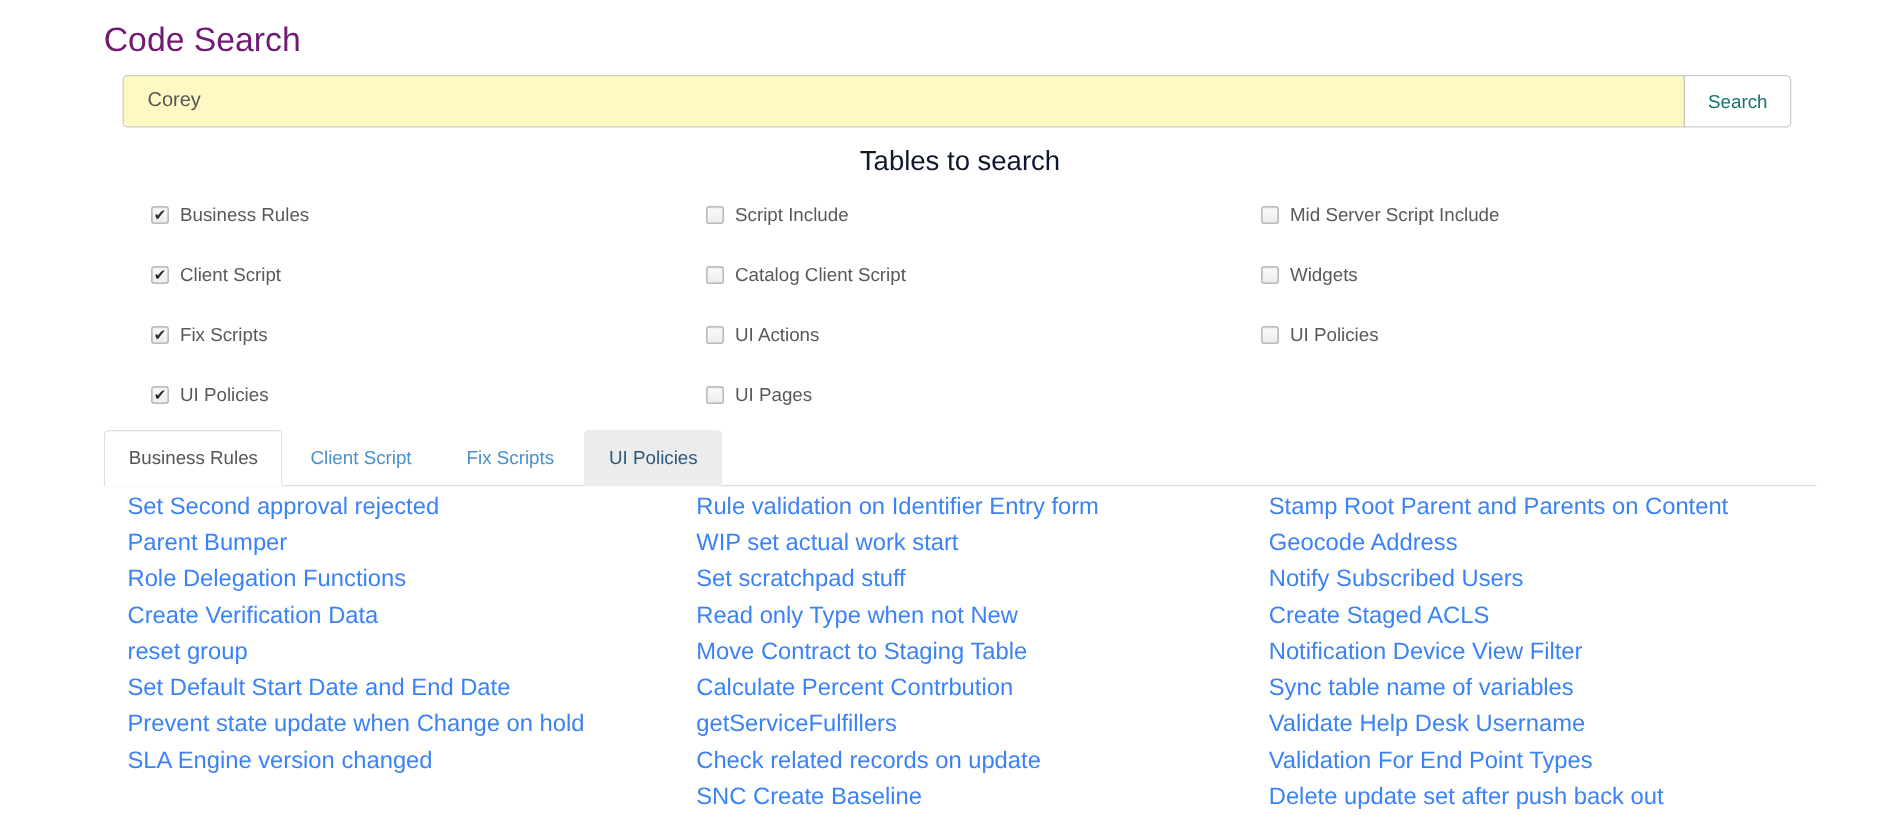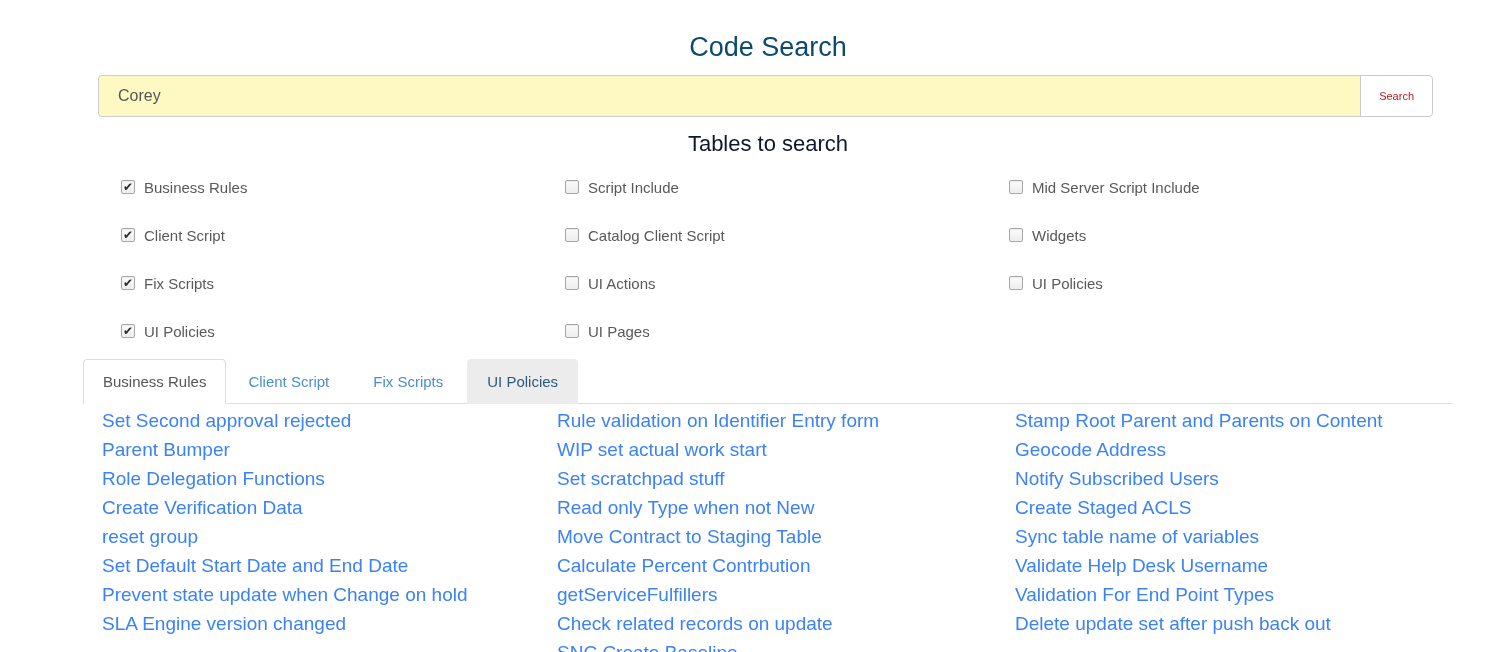--- a/index.html
+++ b/index.html
@@ -6,25 +6,24 @@
   html, body {
     margin: 0; padding: 0;
     width: 1507px; height: 652px;
     background: #ffffff;
     font-family: "Liberation Sans", sans-serif;
     overflow: hidden;
   }
   .container { margin-left: 83px; width: 1370px; }
 
   .page-title {
-    margin: 32px 0 12px 0;
-    text-align: center;
+    margin: 17px 0 12px 0;
     font-size: 27px;
     font-weight: 400;
-    color: #0c4a6e;
+    color: #701a75;
   }
 
   .search-row { display: flex; margin: 0 20px 0 15px; }
   .search-input {
     flex: 1;
     height: 42px;
     border: 1px solid #cccccc;
     border-radius: 4px 0 0 4px;
     padding: 0 19px;
     font-size: 16px;
@@ -33,22 +32,22 @@
     outline: none;
     background: #fef9c3;
   }
   .search-button {
     height: 42px;
     margin-left: -1px;
     padding: 0 18px;
     border: 1px solid #cccccc;
     border-radius: 0 4px 4px 0;
     background: #ffffff;
-    color: #b91c1c;
-    font-size: 11px;
+    color: #0f766e;
+    font-size: 15px;
     font-family: "Liberation Sans", sans-serif;
     cursor: pointer;
   }
 
   .tables-heading {
     margin: 14px 0 6px 0;
     text-align: center;
     font-size: 22px;
     font-weight: 400;
     color: #0f172a;
@@ -208,19 +207,20 @@
         <a class="res-link">Calculate Percent Contrbution</a>
         <a class="res-link">getServiceFulfillers</a>
         <a class="res-link">Check related records on update</a>
         <a class="res-link">SNC Create Baseline</a>
       </div>
       <div class="res-col">
         <a class="res-link">Stamp Root Parent and Parents on Content</a>
         <a class="res-link">Geocode Address</a>
         <a class="res-link">Notify Subscribed Users</a>
         <a class="res-link">Create Staged ACLS</a>
+        <a class="res-link">Notification Device View Filter</a>
         <a class="res-link">Sync table name of variables</a>
         <a class="res-link">Validate Help Desk Username</a>
         <a class="res-link">Validation For End Point Types</a>
         <a class="res-link">Delete update set after push back out</a>
       </div>
     </div>
 </div>
 
 </body></html>

